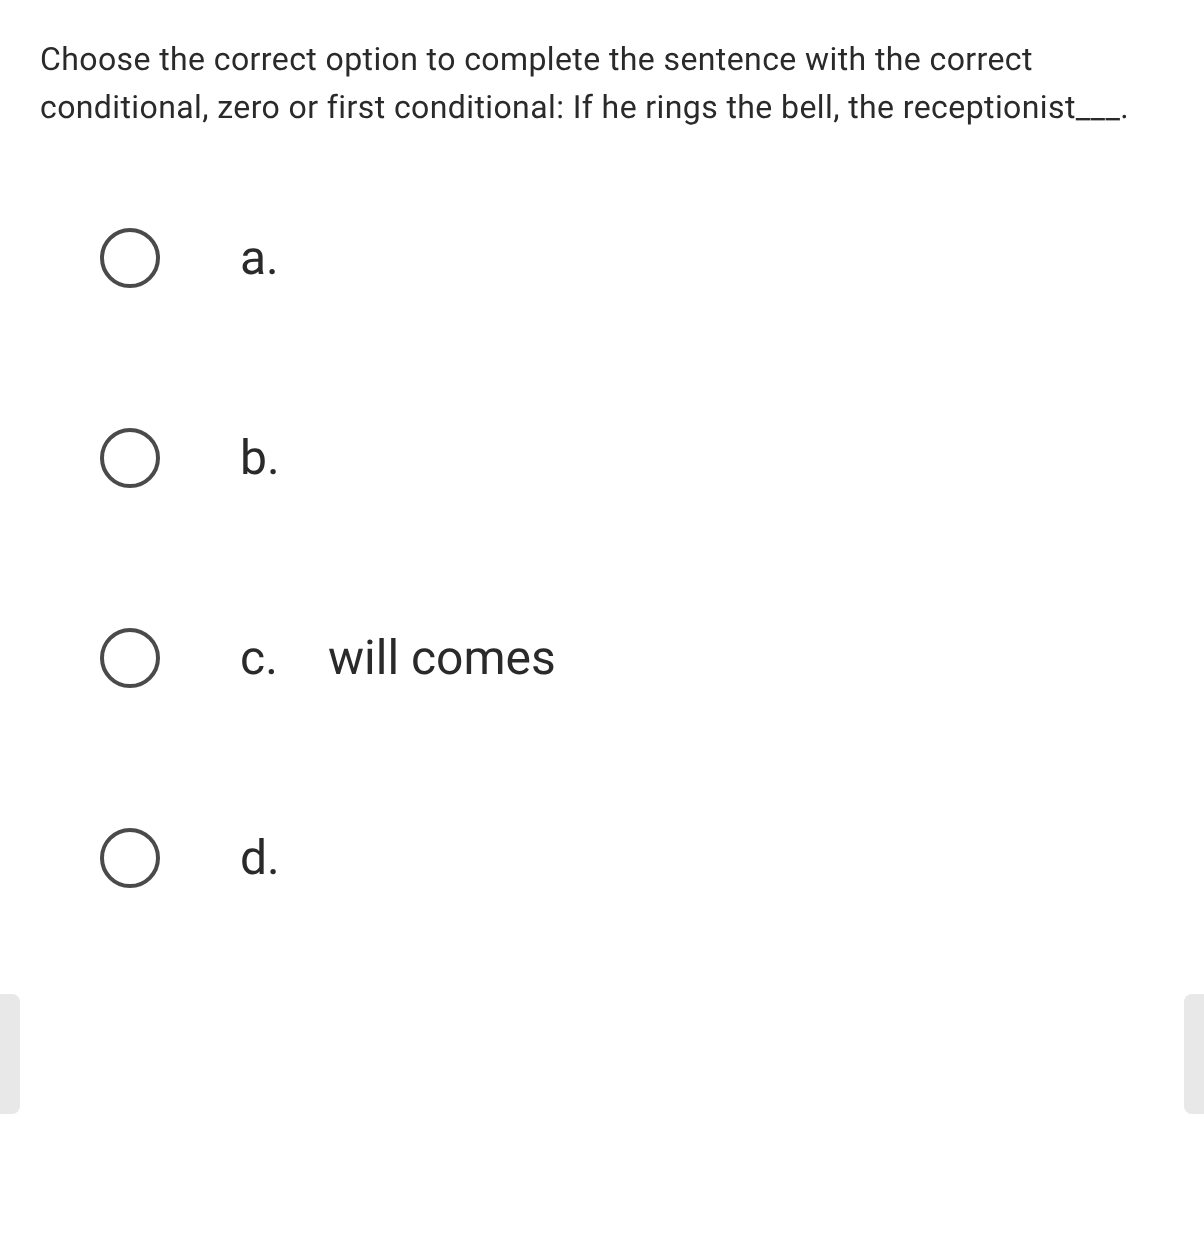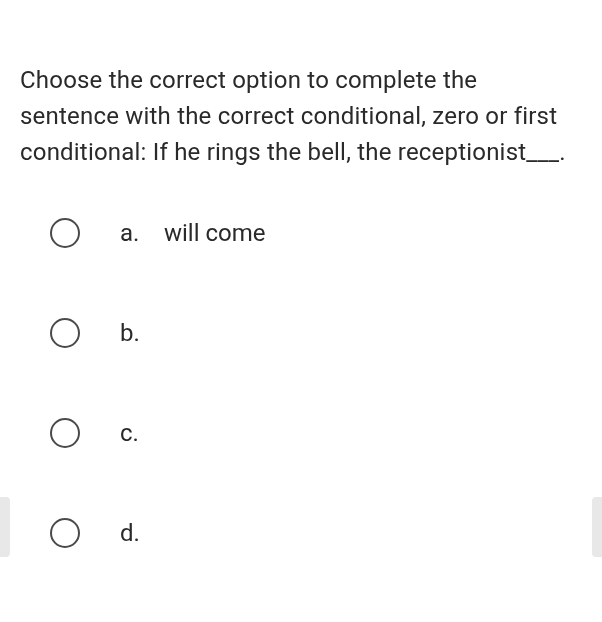--- a/index.html
+++ b/index.html
@@ -11,26 +11,25 @@
     font-family: -apple-system, BlinkMacSystemFont, 'Segoe UI', Roboto, sans-serif;
     background: #ffffff;
     width: 602px;
     height: 622px;
     position: relative;
   }
   .question-container {
     padding: 18px 20px 20px 20px;
   }
   .question-text {
-    font-size: 24px;
+    font-size: 16px;
     line-height: 1.5;
     color: #2a2a2a;
     margin-bottom: 48px;
     letter-spacing: 0.2px;
-    margin-top: 44px;
   }
   .options {
     padding-left: 30px;
   }
   .option-row {
     display: flex;
     align-items: center;
     margin-bottom: 70px;
   }
   .option-row:last-child {
@@ -76,29 +75,29 @@
 </style>
 </head>
 <body>
 
 <div class="question-container">
   <div class="question-text">Choose the correct option to complete the sentence with the correct conditional, zero or first conditional: If he rings the bell, the receptionist___.</div>
   <div class="options">
     <div class="option-row">
       <div class="radio"></div>
       <span class="option-letter">a.</span>
-      <span class="option-text">will come</span>
     </div>
     <div class="option-row">
       <div class="radio"></div>
       <span class="option-letter">b.</span>
     </div>
     <div class="option-row">
       <div class="radio"></div>
       <span class="option-letter">c.</span>
+      <span class="option-text">will comes</span>
     </div>
     <div class="option-row">
       <div class="radio"></div>
       <span class="option-letter">d.</span>
     </div>
   </div>
 </div>
 
 <div class="side-bar-left"></div>
 <div class="side-bar-right"></div>

